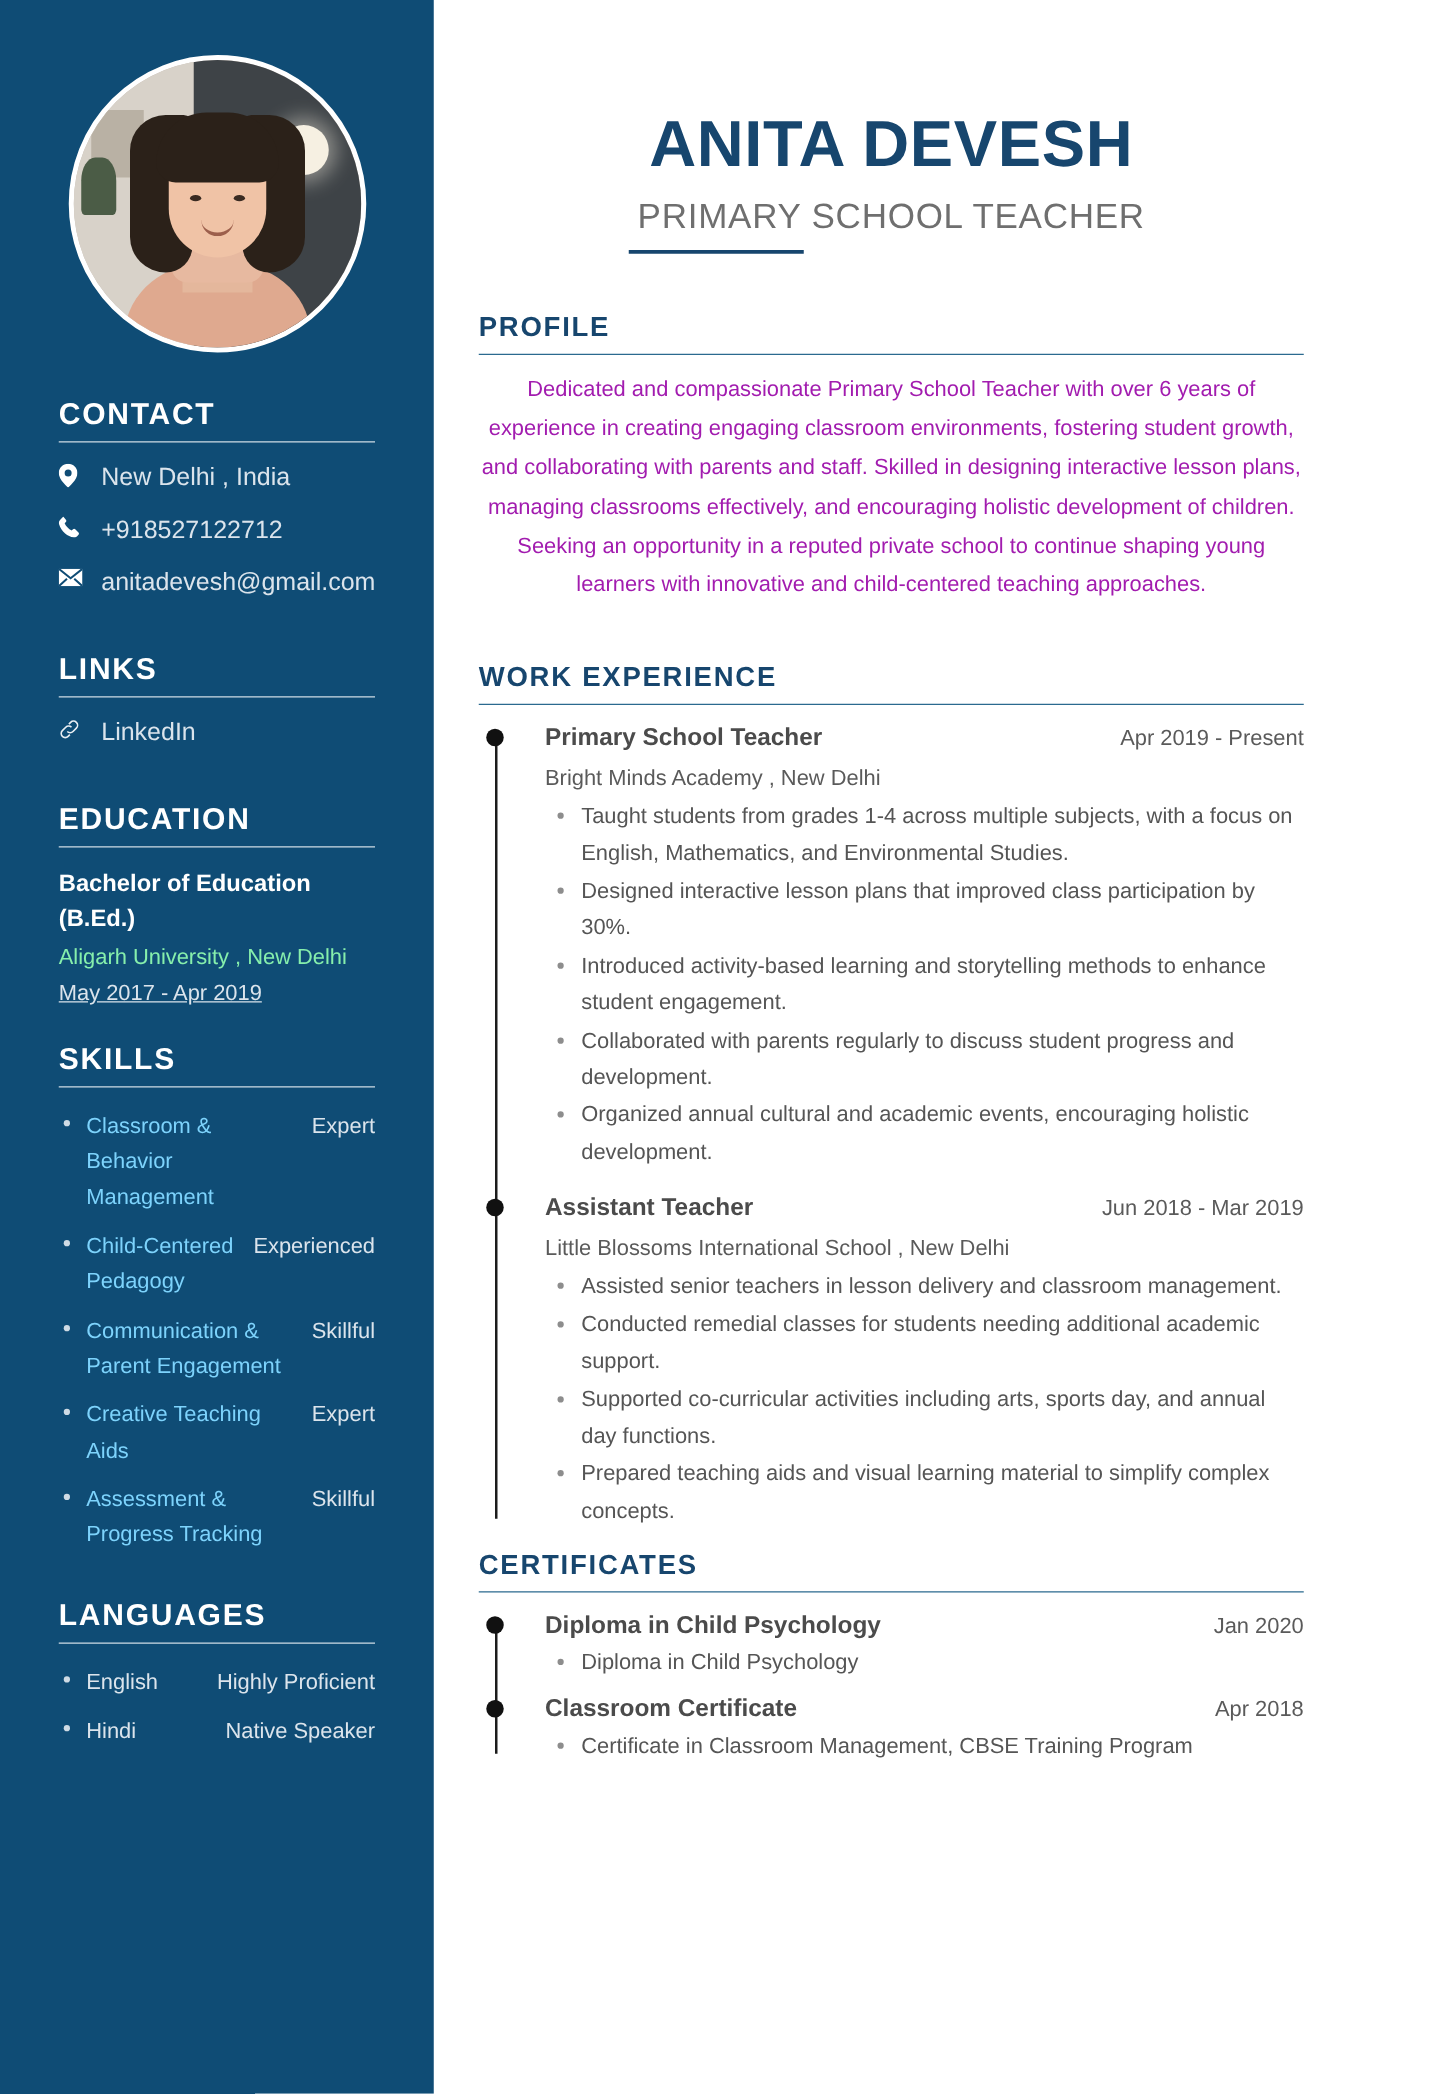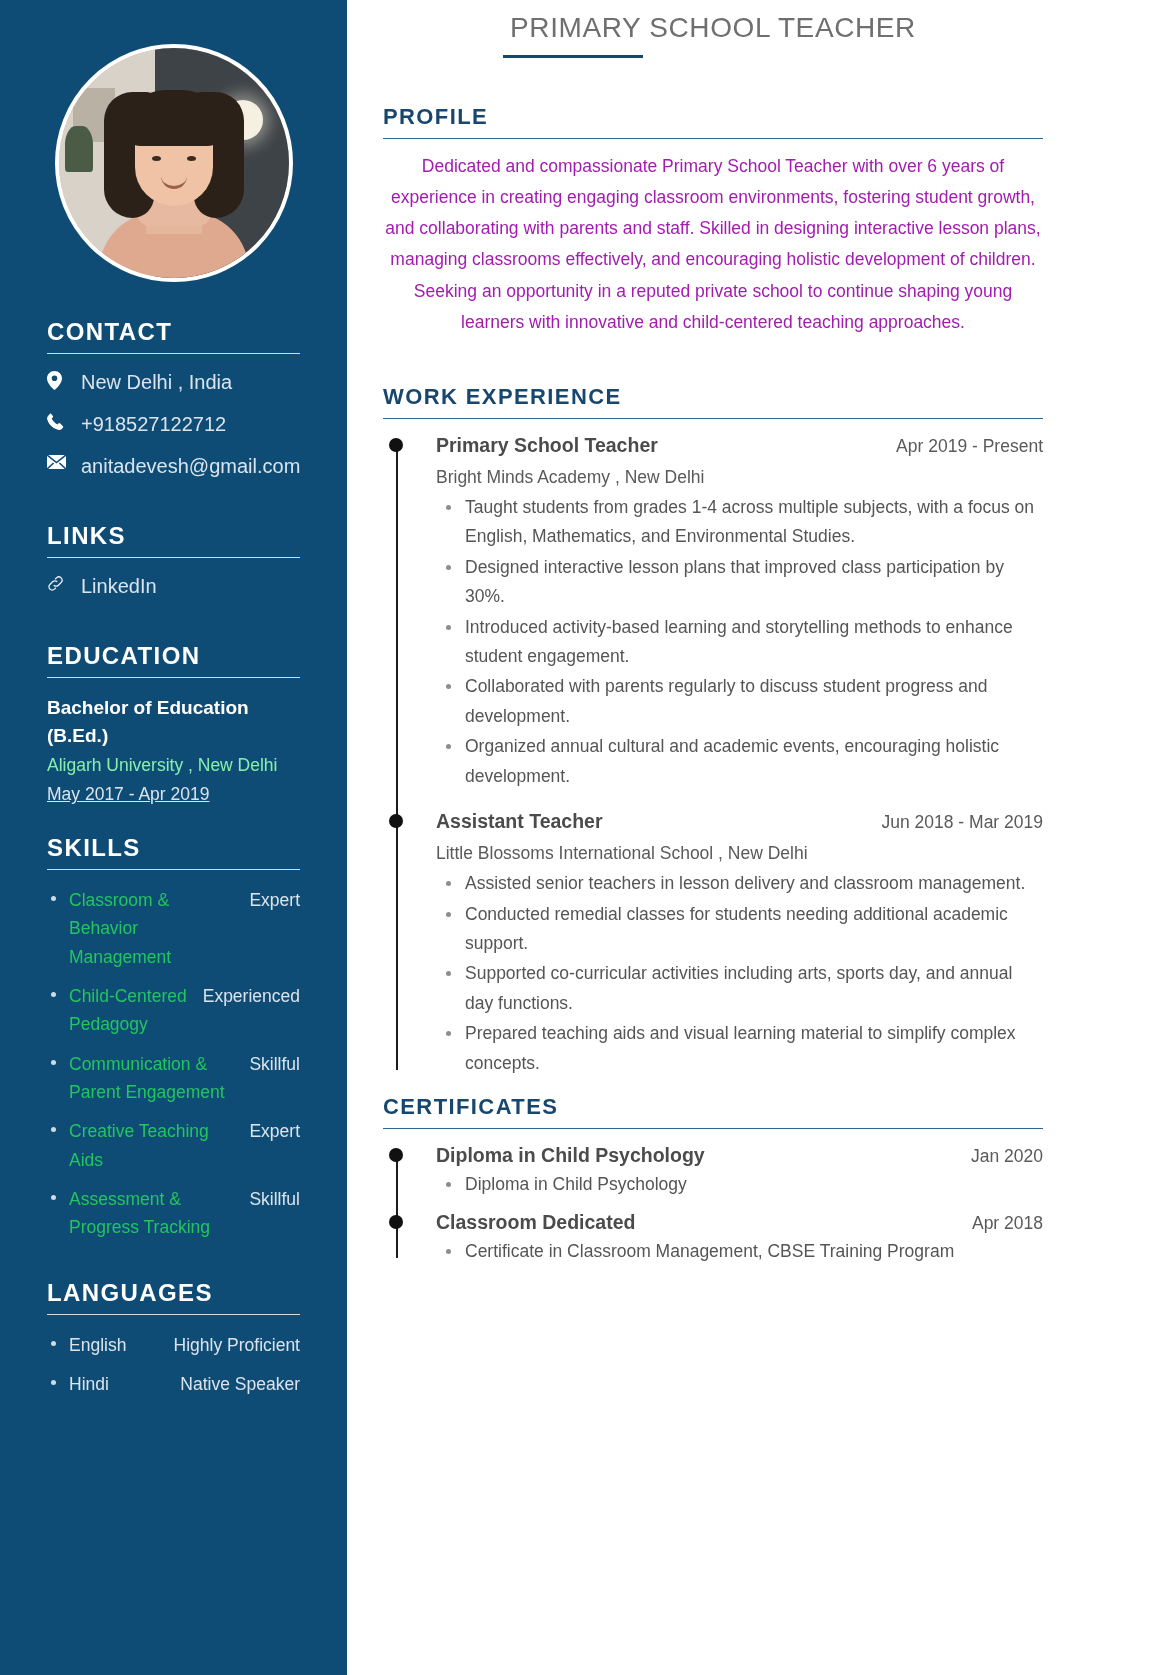--- a/index.html
+++ b/index.html
@@ -65,21 +65,21 @@
   .edu-dates{font-size:17.5px;color:#dbe4ec;line-height:1.45;margin:0;text-decoration:underline;}
 
   ul.side-list{list-style:none;margin:0;padding:0;}
   ul.side-list > li{
     position:relative;padding-left:22px;margin-bottom:11px;
     display:flex;justify-content:space-between;align-items:flex-start;gap:8px;
   }
   ul.side-list > li:before{
     content:"";position:absolute;left:4px;top:10px;width:5px;height:5px;border-radius:50%;background:#cfdbe5;
   }
-  .skill-name{font-size:17.5px;color:#22c55e;line-height:1.62;flex:1 1 auto;}
+  .skill-name{font-size:17.5px;color:#7dd3fc;line-height:1.62;flex:1 1 auto;}
   .skill-level{font-size:17.5px;color:#dbe4ec;line-height:1.62;white-space:nowrap;text-align:right;}
   .lang-name{font-size:17.5px;color:#dbe4ec;line-height:1.6;}
   .lang-level{font-size:17.5px;color:#dbe4ec;line-height:1.6;white-space:nowrap;text-align:right;padding-left:12px;}
 
   
   .main{flex:1 1 auto;padding:0 110px 0 36px;box-sizing:border-box;position:relative;}
   .name{
     font-size:52px;font-weight:bold;color:#17466e;letter-spacing:.5px;
     margin:88px 0 0 0;text-align:center;line-height:1.1;
   }
@@ -239,20 +239,21 @@
           <span class="lang-name">Hindi</span>
           <span class="lang-level">Native Speaker</span>
         </li>
       </ul>
     </div>
 
   </aside>
 
   <main class="main">
 
+    <h1 class="name">ANITA DEVESH</h1>
     <div class="title">
       <span>PRIMARY SCHOOL TEACHER</span>
       <span class="title-underline"></span>
     </div>
 
     <section class="sec">
       <h2 class="sec-heading">PROFILE</h2>
       <hr class="sec-rule">
       <p class="profile-text">Dedicated and compassionate Primary School Teacher with over 6 years of experience in creating engaging classroom environments, fostering student growth, and collaborating with parents and staff. Skilled in designing interactive lesson plans, managing classrooms effectively, and encouraging holistic development of children. Seeking an opportunity in a reputed private school to continue shaping young learners with innovative and child-centered teaching approaches.</p>
     </section>
@@ -309,21 +310,21 @@
             <span class="job-date">Jan 2020</span>
           </div>
           <ul class="bullets" style="margin-bottom:8px;">
             <li>Diploma in Child Psychology</li>
           </ul>
         </div>
 
         <div class="tl-item cert-item">
           <span class="tl-dot"></span>
           <div class="job-head">
-            <span class="job-title">Classroom Dedicated</span>
+            <span class="job-title">Classroom Certificate</span>
             <span class="job-date">Apr 2018</span>
           </div>
           <ul class="bullets" style="margin-bottom:0;">
             <li>Certificate in Classroom Management, CBSE Training Program</li>
           </ul>
         </div>
       </div>
     </section>
 
   </main>

